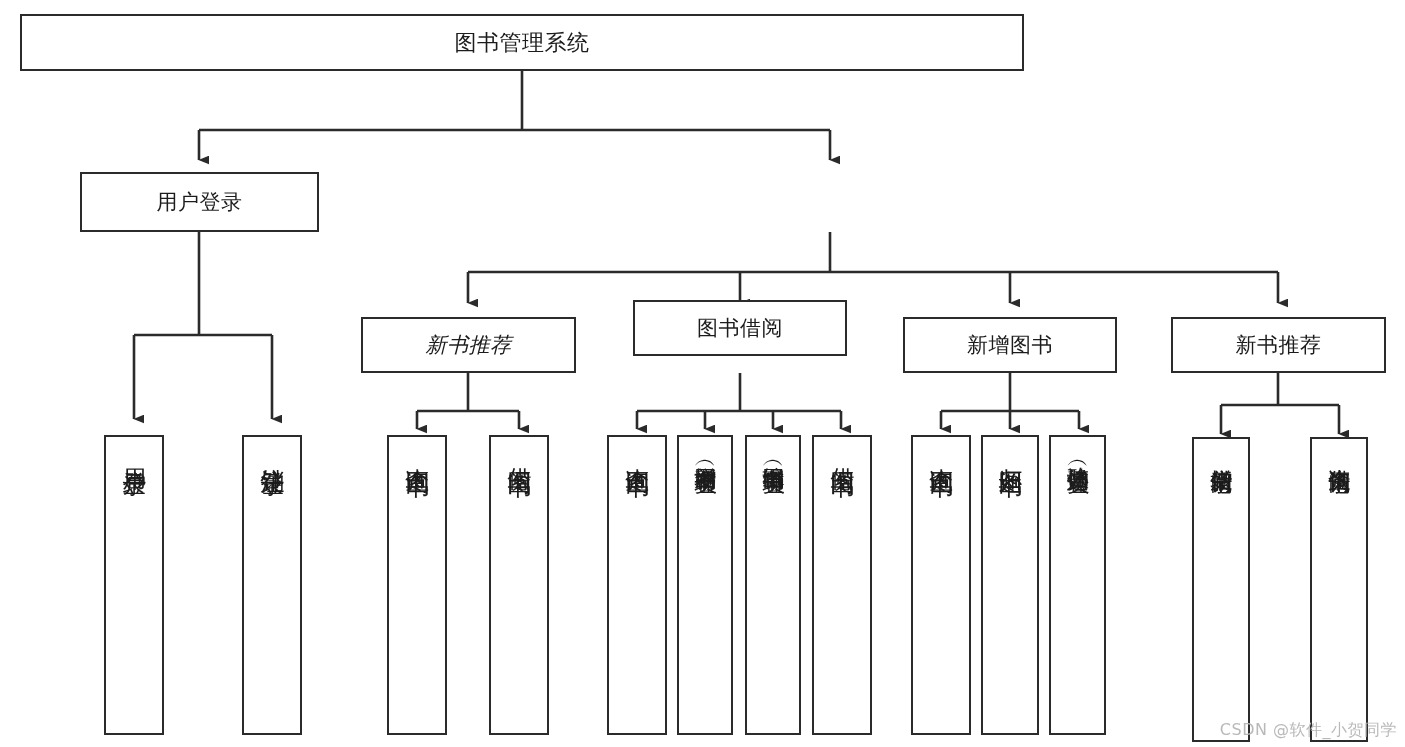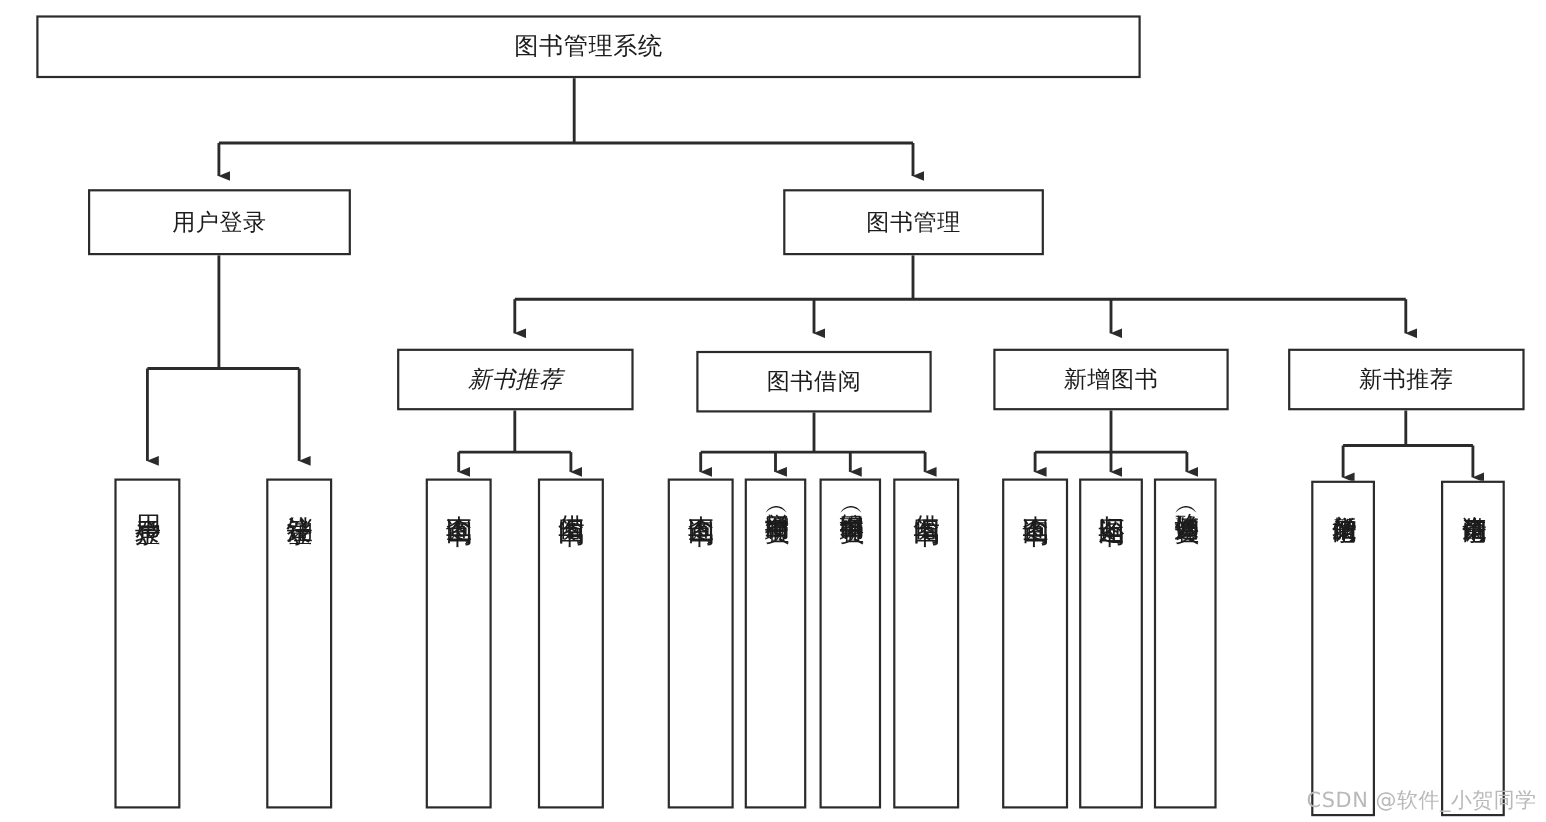--- a/index.html
+++ b/index.html
@@ -65,21 +65,21 @@
     white-space: nowrap;
   }
   .node.v.small .label {
     font-size: 22px;
     letter-spacing: 1px;
   }
   .watermark {
     position: absolute;
     right: 8px;
     bottom: 6px;
-    font-size: 19px;
+    font-size: 16px;
     color: #b9b9b9;
     white-space: nowrap;
     letter-spacing: 0.5px;
   }
 </style>
 </head>
 <body>
 
 <div id="canvas">
 
@@ -126,37 +126,34 @@
       <path d="M1010,411 L1010,429" marker-end="url(#arrowhead)"></path>
       <path d="M1079,411 L1079,429" marker-end="url(#arrowhead)"></path>
 
       <path d="M1278,373 L1278,405"></path>
       <path d="M1221,405 L1339,405"></path>
       <path d="M1221,405 L1221,434" marker-end="url(#arrowhead)"></path>
       <path d="M1339,405 L1339,434" marker-end="url(#arrowhead)"></path>
     </g>
   </svg>
 
-  <div class="node h root" style="left:20px; top:14px; width:1004px; height:57px;margin-left:13px;">
+  <div class="node h root" style="left:20px; top:14px; width:1004px; height:57px;">
     <span class="label">图书管理系统</span>
   </div>
 
   <div class="node h" style="left:80px; top:172px; width:239px; height:60px;">
     <span class="label">用户登录</span>
   </div>
 
-  <div class="node h" style="left:712px; top:172px; width:237px; height:60px;">
-    <span class="label">图书管理</span>
-  </div>
 
   <div class="node h" style="left:361px; top:317px; width:215px; height:56px;font-style:italic;">
     <span class="label">新书推荐</span>
   </div>
 
-  <div class="node h" style="left:633px; top:319px; width:214px; height:56px;">
+  <div class="node h" style="left:633px; top:300px; width:214px; height:56px;">
     <span class="label">图书借阅</span>
   </div>
 
   <div class="node h" style="left:903px; top:317px; width:214px; height:56px;">
     <span class="label">新增图书</span>
   </div>
 
   <div class="node h" style="left:1171px; top:317px; width:215px; height:56px;">
     <span class="label">新书推荐</span>
   </div>

